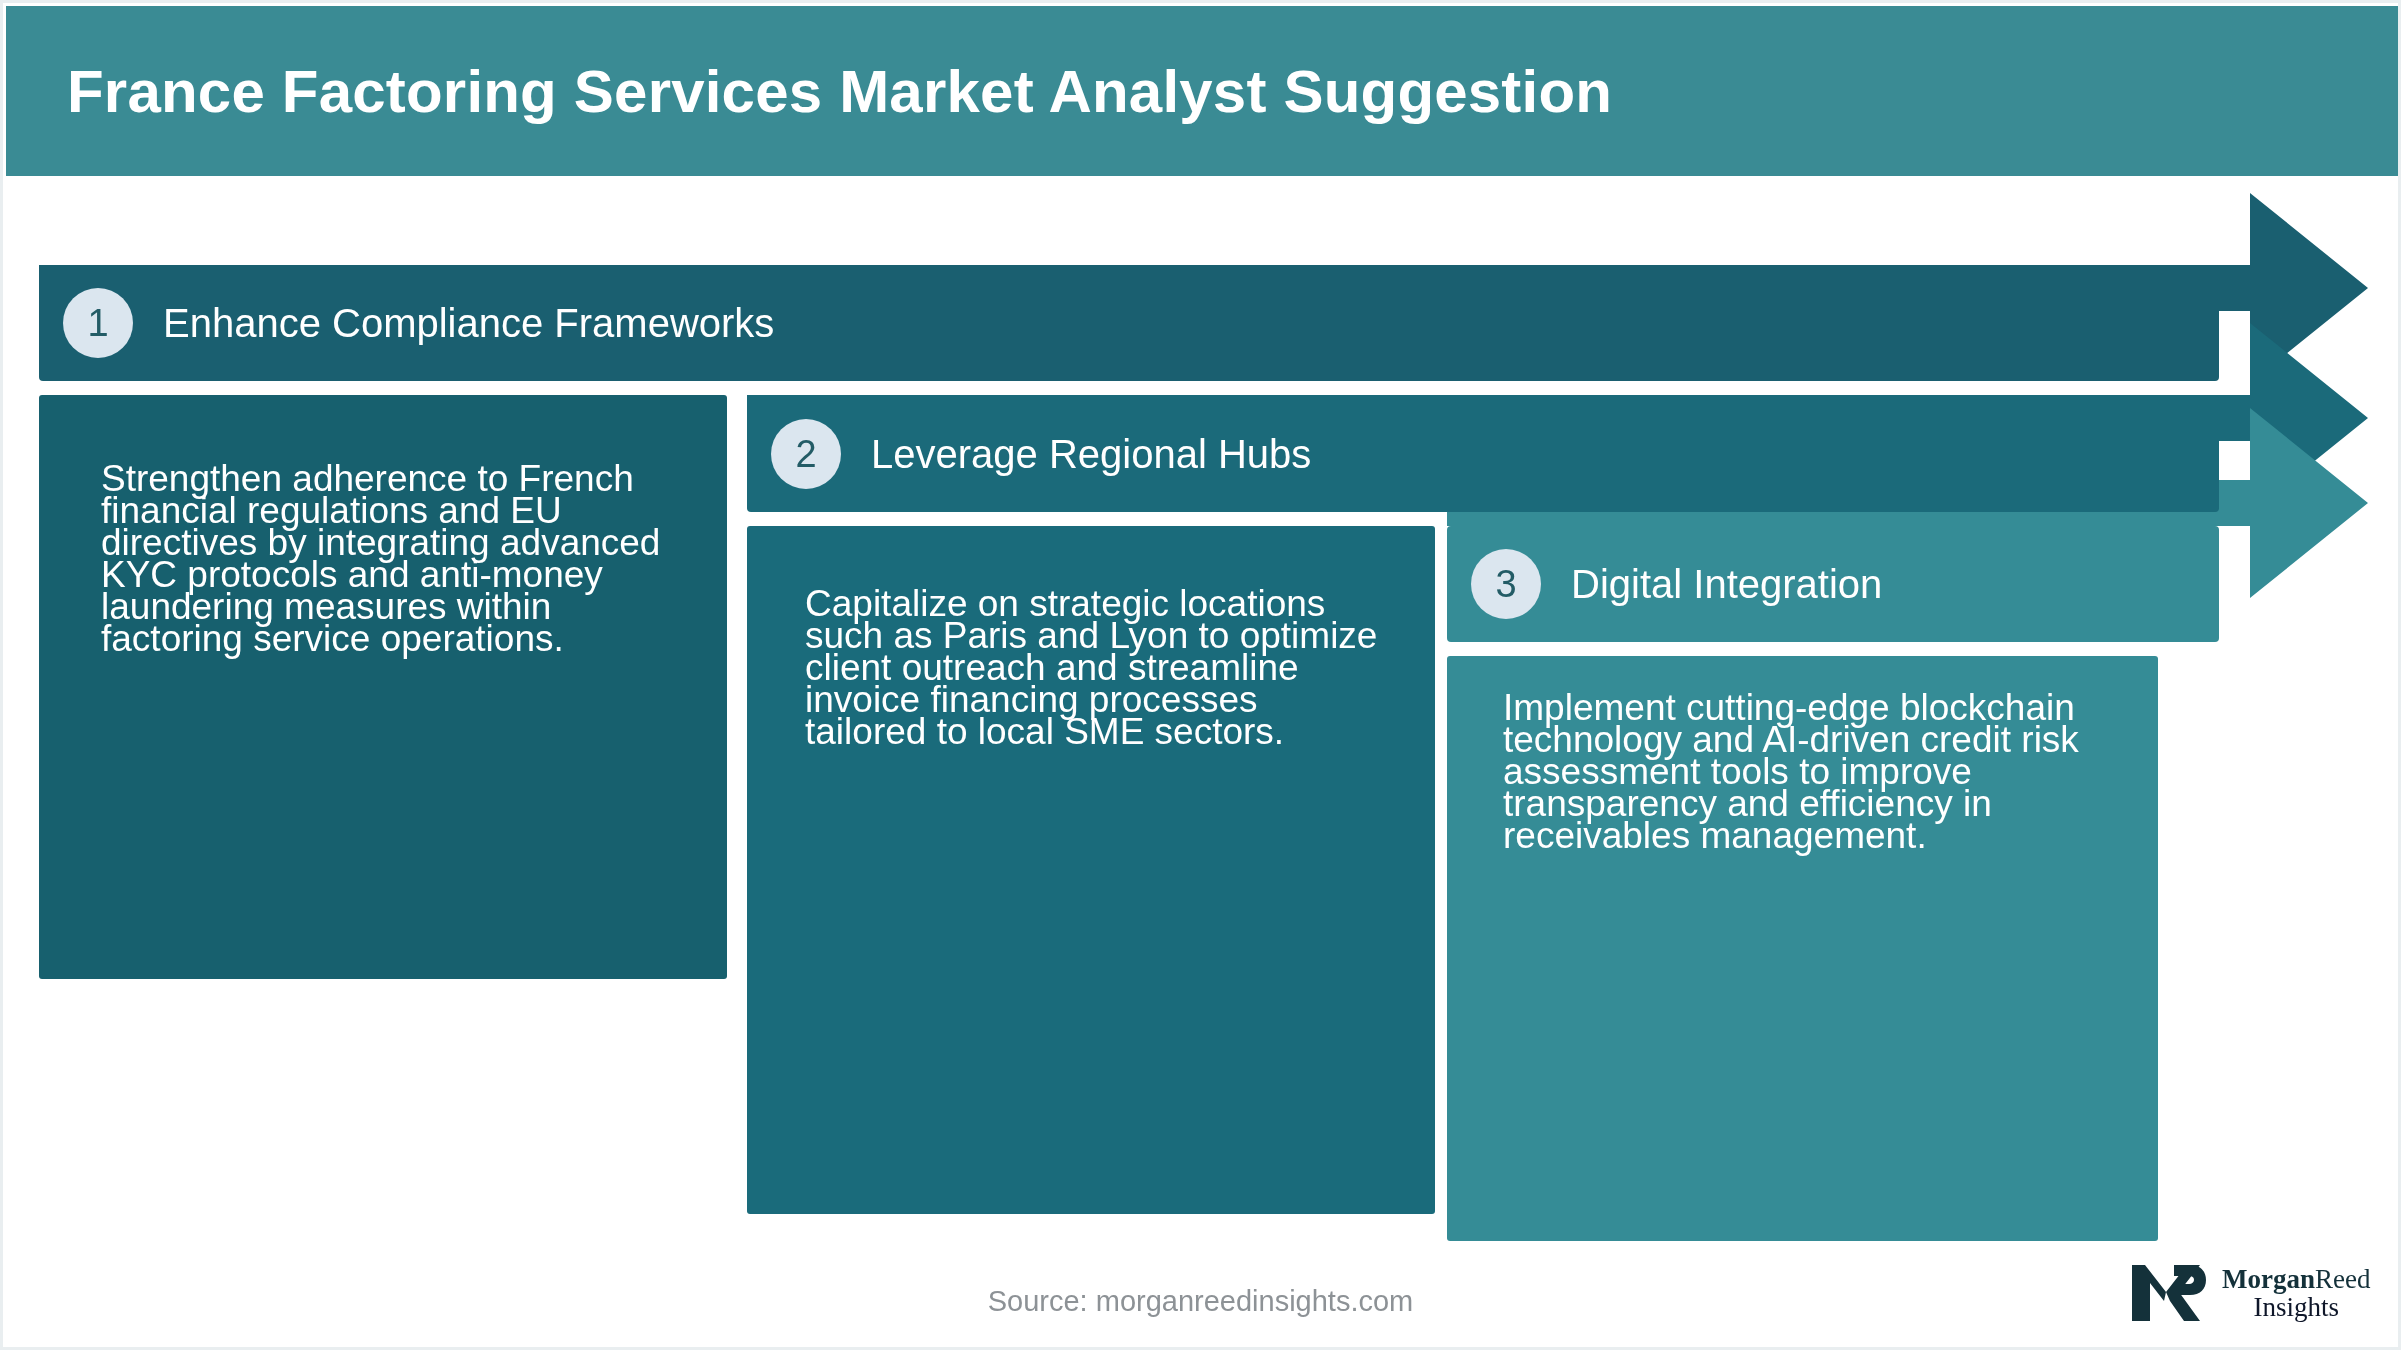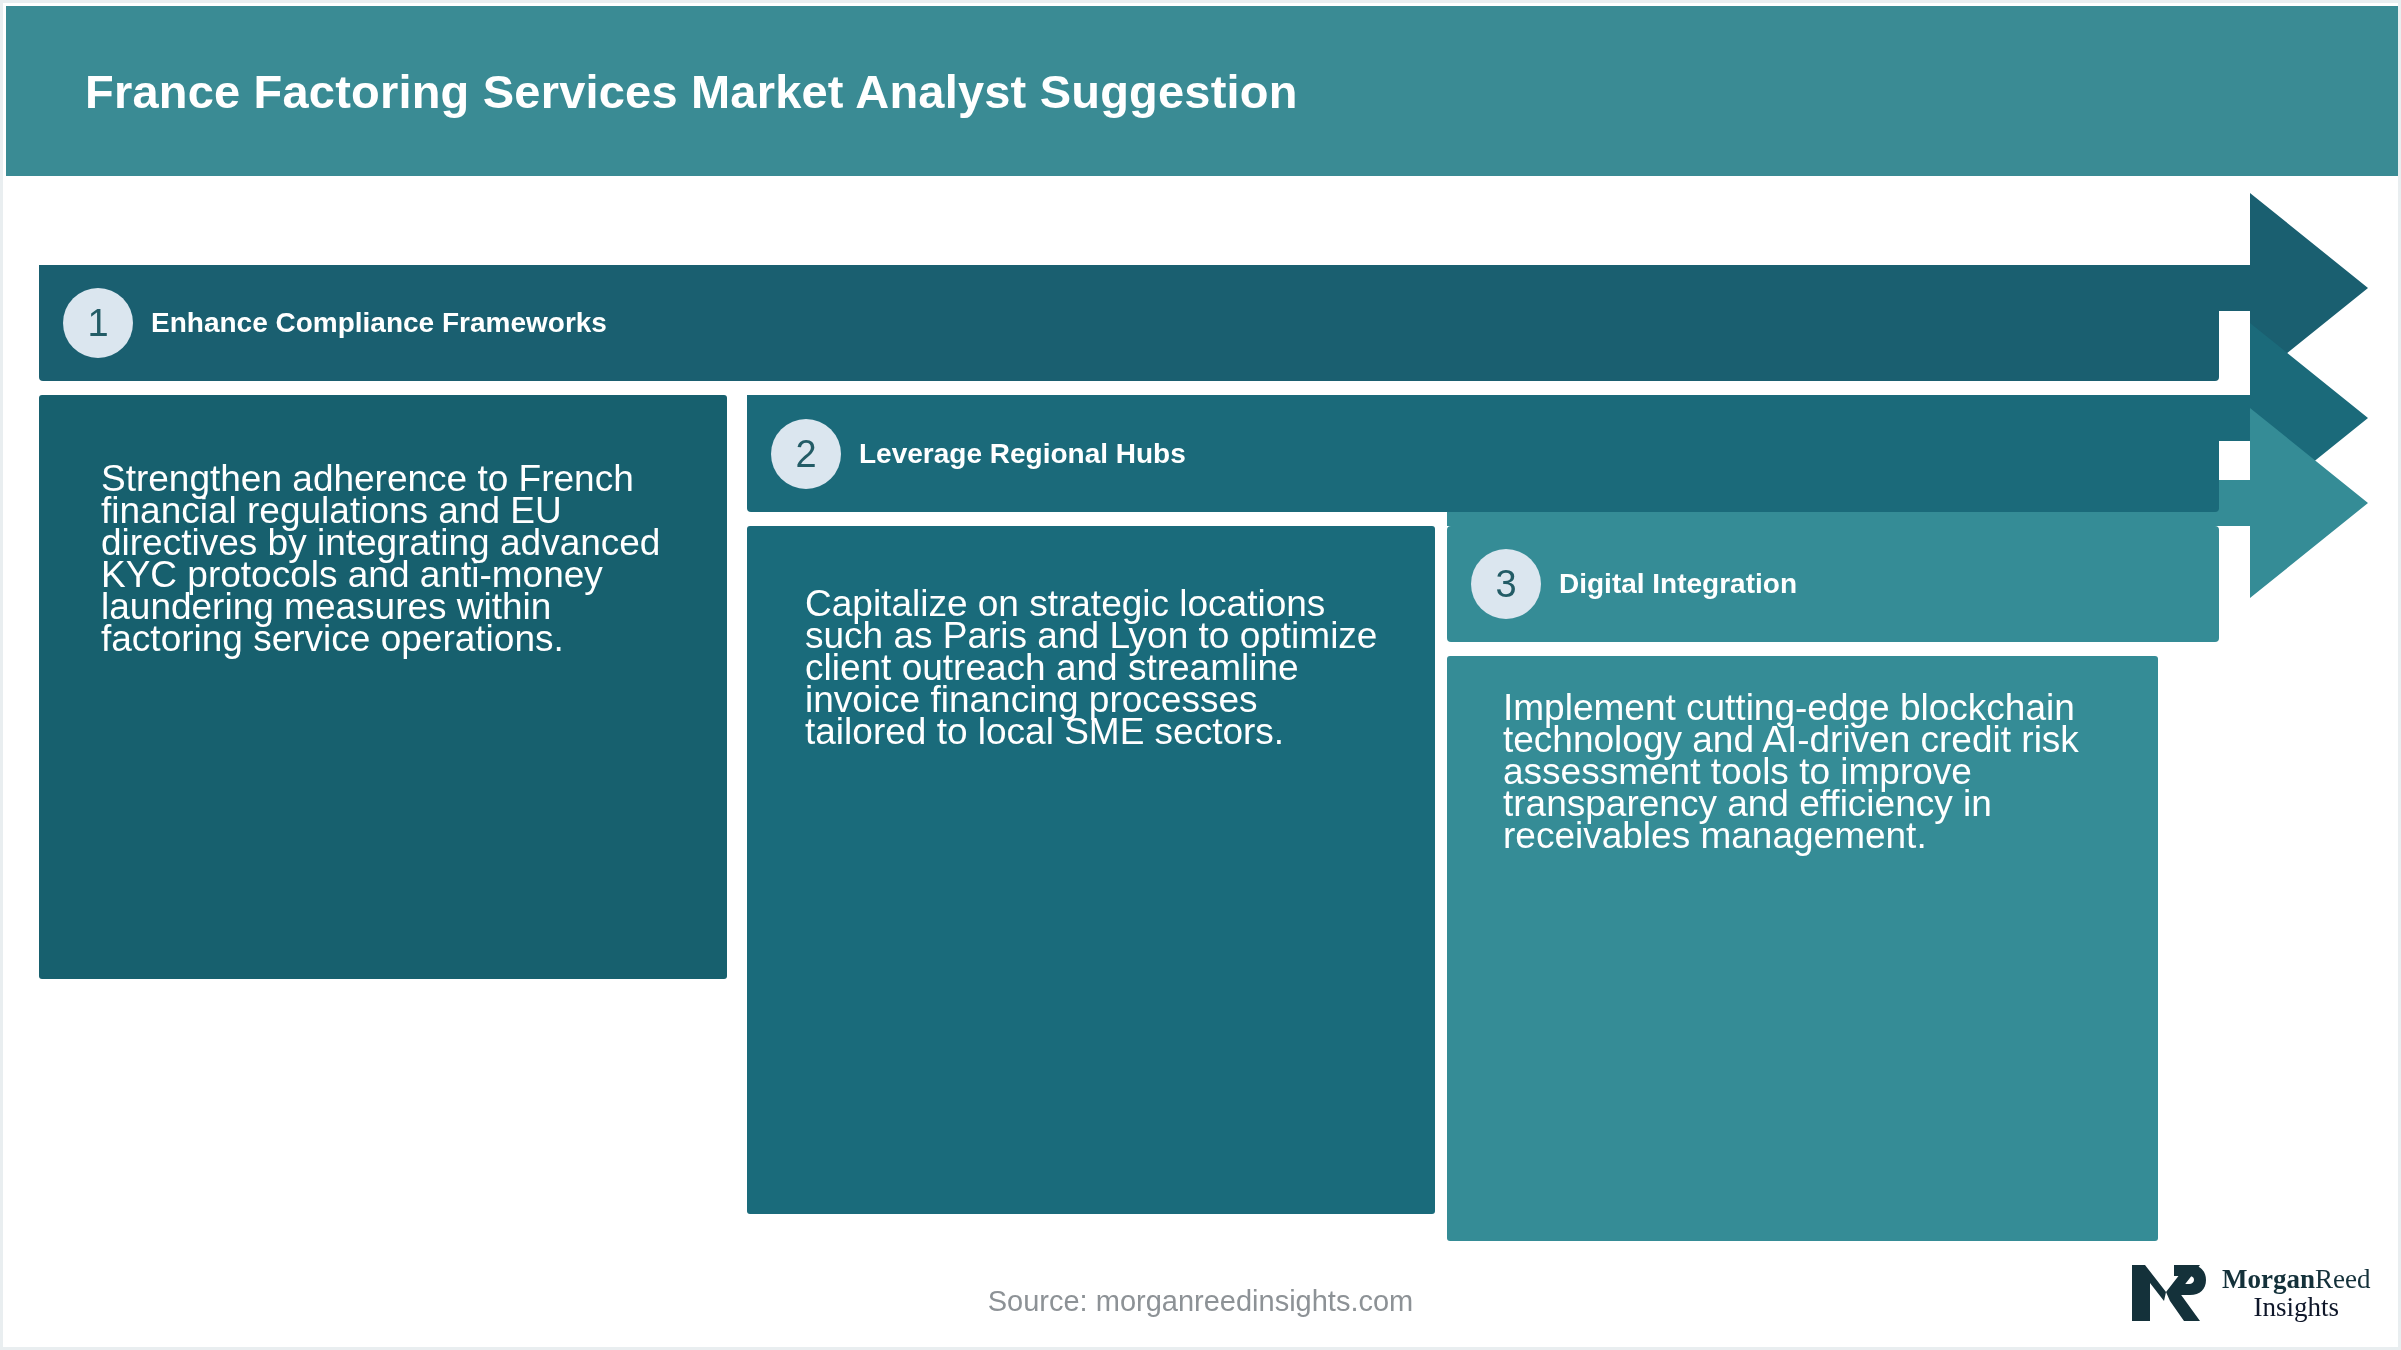--- a/index.html
+++ b/index.html
@@ -21,24 +21,24 @@
   .title-band{
     position:absolute;
     left:3px; top:3px;
     width:2392px; height:170px;
     background:#3a8b94;
     display:flex;
     align-items:center;
   }
   .title-text{
     color:#ffffff;
-    font-size:47px;
+    font-size:60px;
     font-weight:bold;
     letter-spacing:0.2px;
-    margin-left:79px;
+    margin-left:61px;
     white-space:nowrap;
   }
 
   
   .arrow{
     position:absolute;
     left:0;
   }
   .arrow svg{display:block;}
 
@@ -58,23 +58,23 @@
     align-items:center;
     justify-content:center;
     color:#235c66;
     font-size:38px;
     font-weight:normal;
     flex:0 0 auto;
     margin-left:24px;
   }
   .step-title{
     color:#ffffff;
-    font-size:28px;
-    font-weight:bold;
-    margin-left:18px;
+    font-size:40px;
+    font-weight:normal;
+    margin-left:30px;
     white-space:nowrap;
   }
 
   
   .step-body{
     position:absolute;
     box-sizing:border-box;
     border-radius:3px;
   }
   .step-body p{

